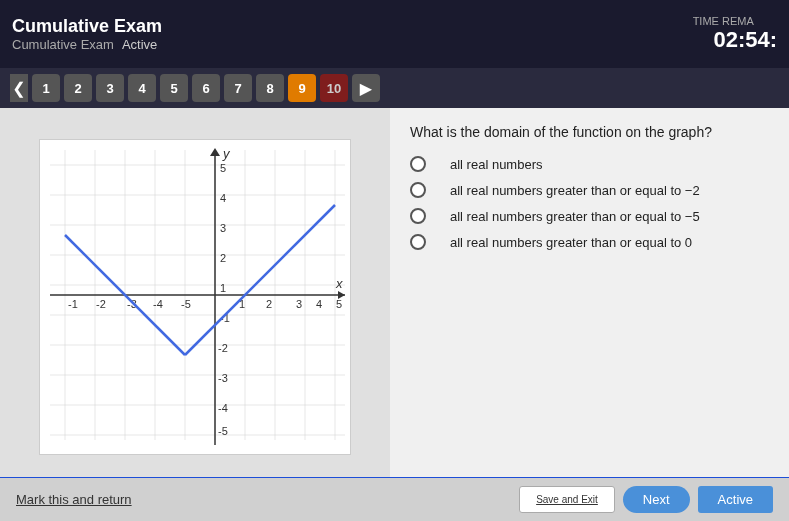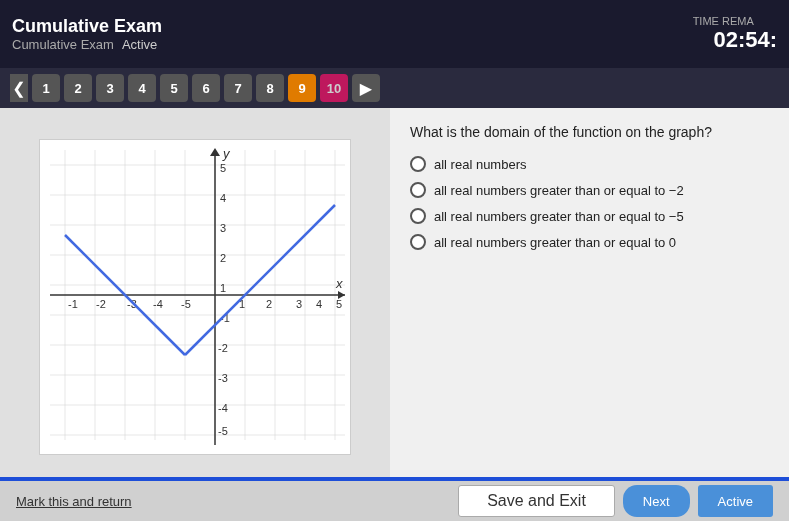--- a/index.html
+++ b/index.html
@@ -75,21 +75,21 @@
       cursor: pointer;
       display: flex;
       align-items: center;
       justify-content: center;
       font-weight: bold;
     }
     .nav-btn.active {
       background: #e07b00;
     }
     .nav-btn.dimmed {
-      background: #be185d;
+      background: #7f1d1d;
       color: #ccc;
     }
     .nav-play {
       width: 28px;
       height: 28px;
       background: #555;
       border-radius: 4px;
       display: flex;
       align-items: center;
       justify-content: center;
@@ -123,21 +123,21 @@
       background: #f0f0f0;
     }
     .question-text {
       font-size: 14px;
       margin-bottom: 16px;
       color: #222;
     }
     .option {
       display: flex;
       align-items: center;
-      gap: 8px;
+      gap: 24px;
       margin-bottom: 10px;
       font-size: 13px;
       color: #222;
       cursor: pointer;
     }
     .radio-circle {
       width: 16px;
       height: 16px;
       border-radius: 50%;
       border: 2px solid #555;
@@ -146,44 +146,45 @@
     }
 
     
     .footer {
       background: #d0d0d0;
       height: 44px;
       display: flex;
       align-items: center;
       justify-content: space-between;
       padding: 0 16px;
-      border-top: 4px solid #1d4ed8;
+      border-top: 1px solid #1d4ed8;
       position: absolute;
       bottom: 0;
       left: 0;
       right: 0;
     }
     .footer-left {
       font-size: 13px;
       color: #333;
       cursor: pointer;
       text-decoration: underline;
     }
     .footer-right {
       display: flex;
       gap: 8px;
     }
     .btn-save {
       background: white;
       border: 1px solid #aaa;
-      padding: 6px 28px;
-      font-size: 16px;
+      padding: 6px 16px;
+      font-size: 10px;
       cursor: pointer;
       border-radius: 3px;
       color: #333;
+      text-decoration: underline;
     }
     .btn-next {
       background: #4a90d9;
       border: none;
       padding: 6px 20px;
       font-size: 13px;
       cursor: pointer;
       border-radius: 14px;
       color: white;
     }

